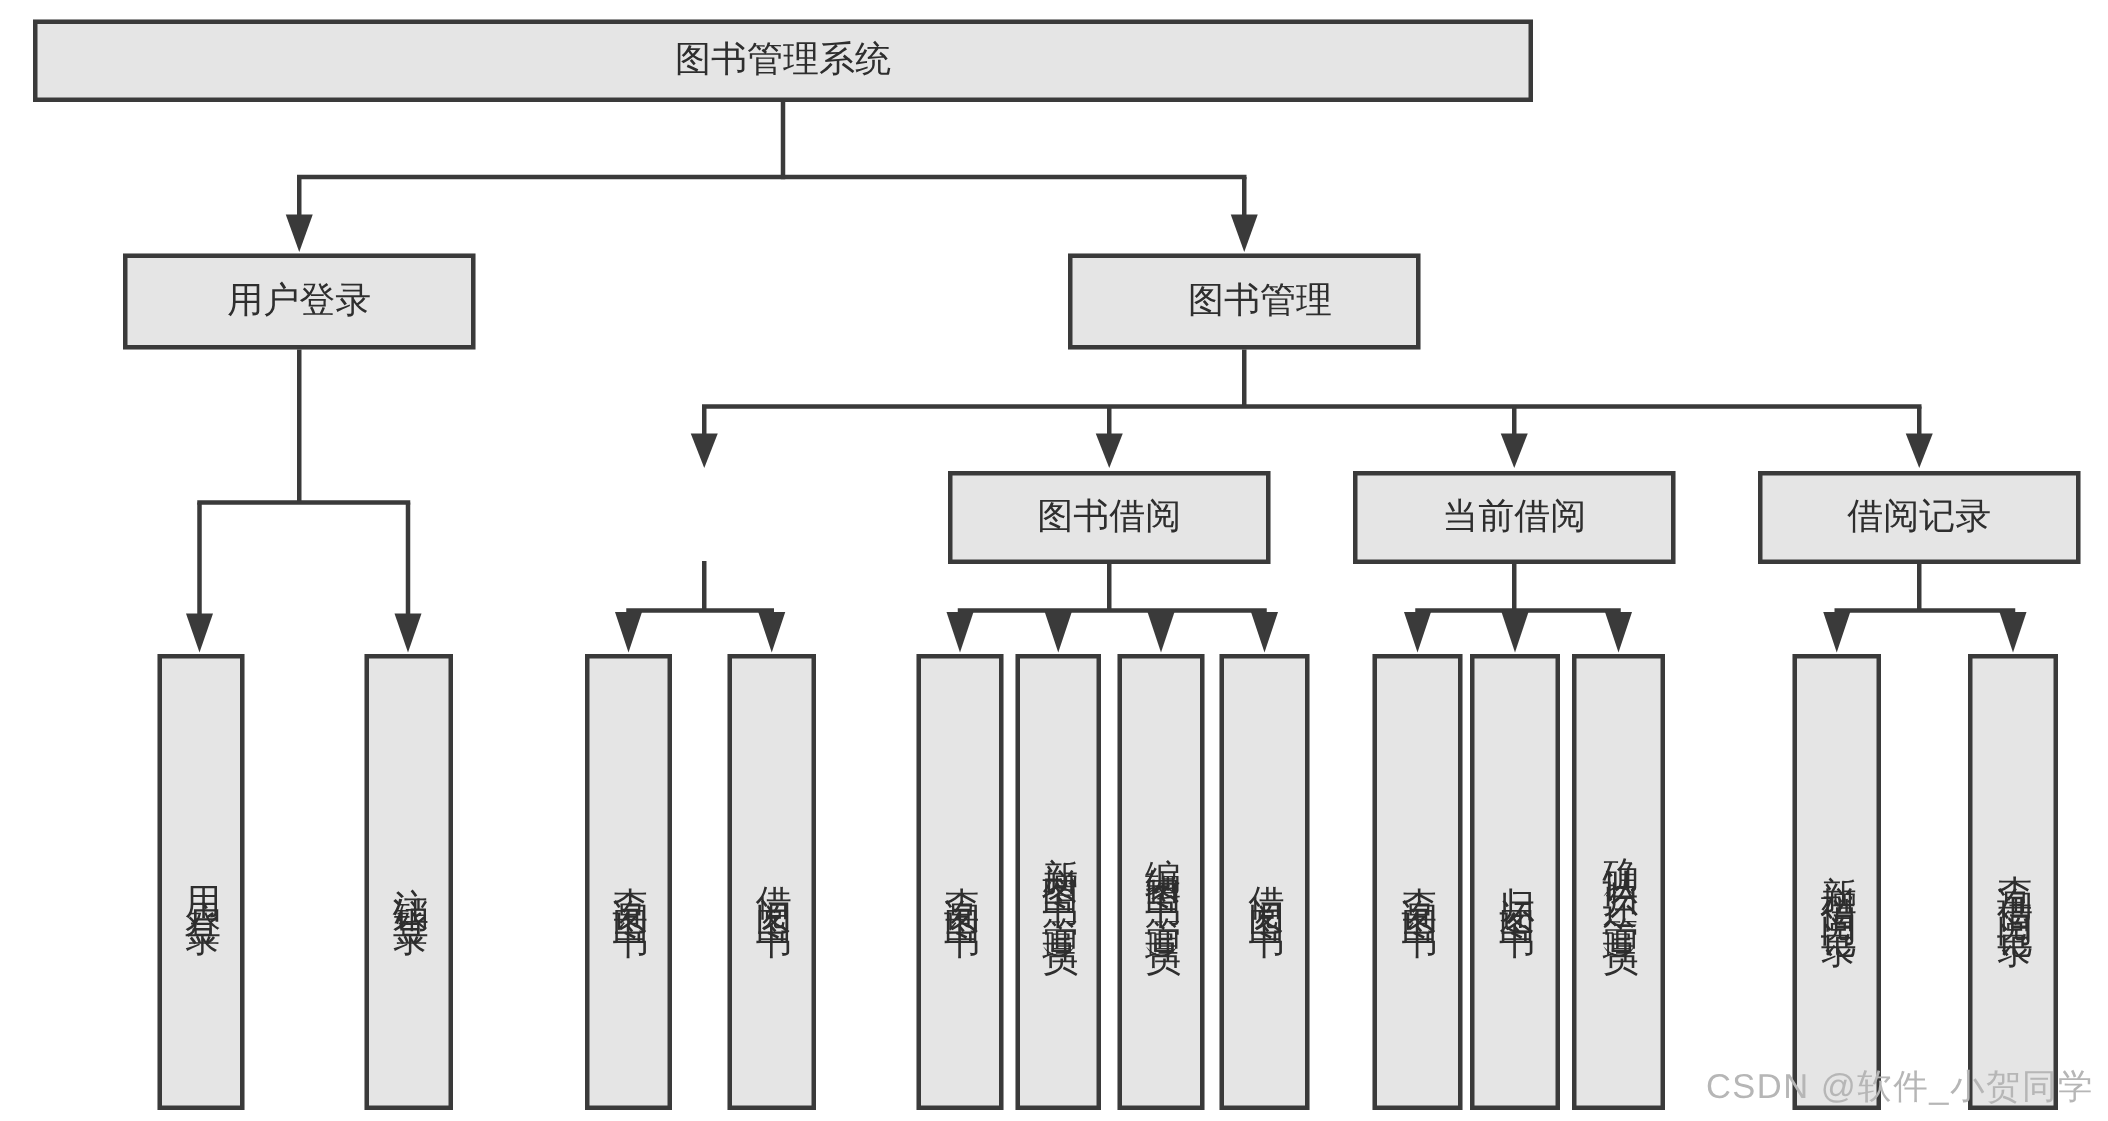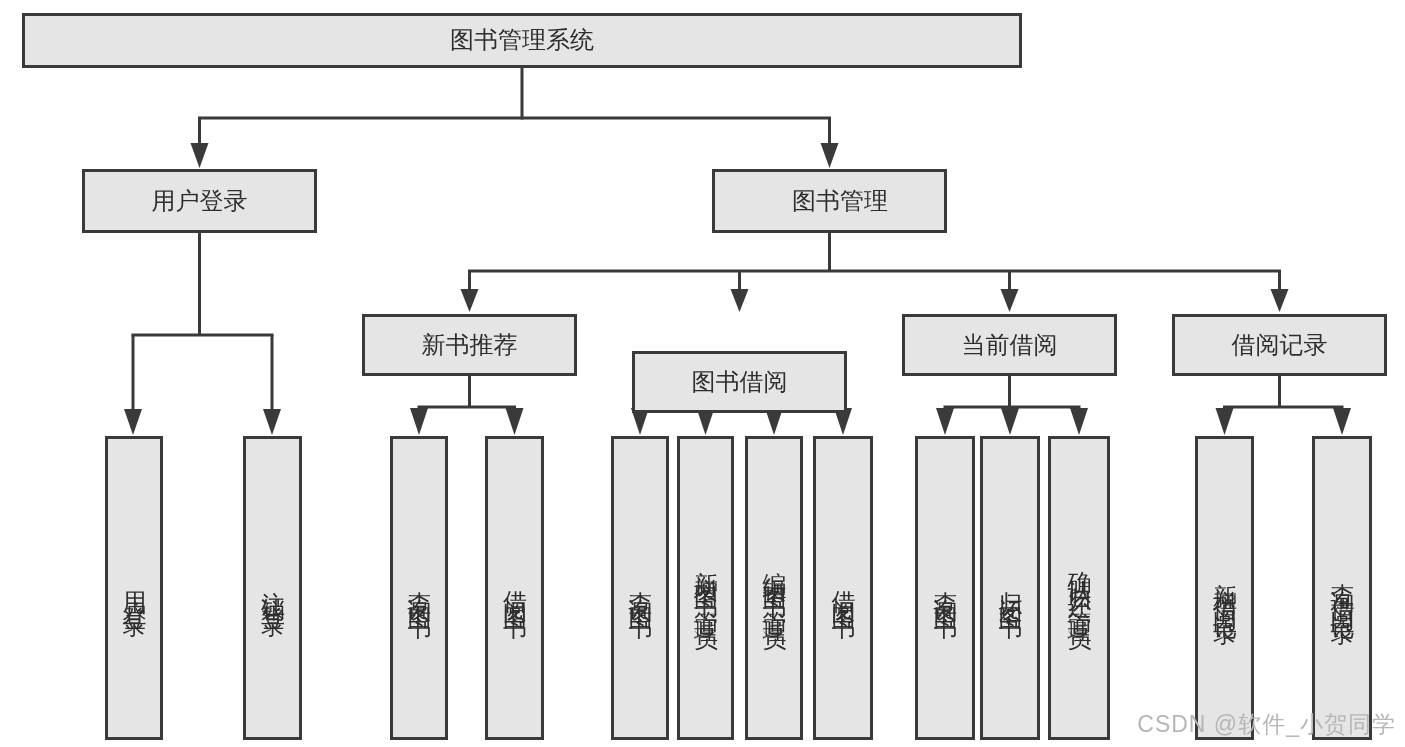--- a/index.html
+++ b/index.html
@@ -102,22 +102,21 @@
       <polygon points="1215.5,408 1233.5,408 1224.5,435"></polygon>
       <polygon points="1333,408 1351,408 1342,435"></polygon>
     </g>
   </svg>
 
   <div class="node" style="left:22px;top:13px;width:1000px;height:55px;">图书管理系统</div>
 
   <div class="node" style="left:82px;top:169px;width:235px;height:64px;">用户登录</div>
   <div class="node" style="left:712px;top:169px;width:235px;height:64px;padding-left:21px;">图书管理</div>
 
-  <div class="node" style="left:362px;top:314px;width:215px;height:62px;">新书推荐</div>
-  <div class="node" style="left:632px;top:314px;width:215px;height:62px;margin-top:37px;">图书借阅</div>
+  <div class="node" style="left:632px;top:314px;width:215px;height:62px;">图书借阅</div>
   <div class="node" style="left:902px;top:314px;width:215px;height:62px;font-family:Liberation Serif, serif;">当前借阅</div>
   <div class="node" style="left:1172px;top:314px;width:215px;height:62px;">借阅记录</div>
 
   <div class="node v" style="left:105px;top:436px;width:58px;height:304px;">用户登录</div>
   <div class="node v" style="left:243px;top:436px;width:59px;height:304px;">注销登录</div>
 
   <div class="node v" style="left:390px;top:436px;width:58px;height:304px;">查询图书</div>
   <div class="node v" style="left:485px;top:436px;width:59px;height:304px;">借阅图书</div>
 
   <div class="node v" style="left:611px;top:436px;width:58px;height:304px;">查询图书</div>

